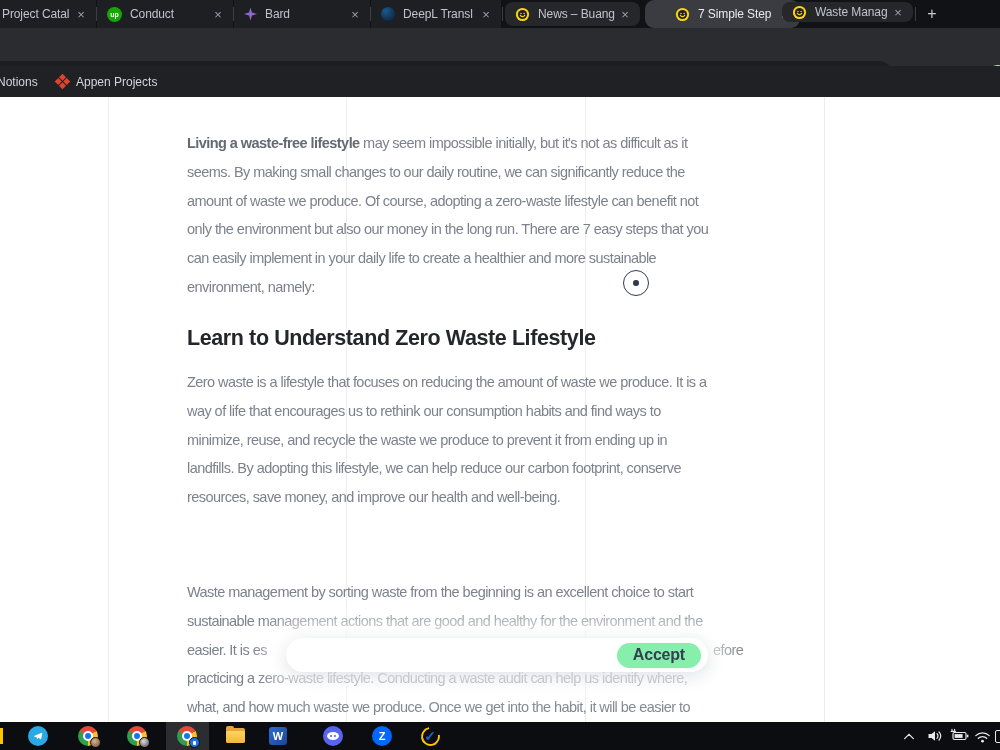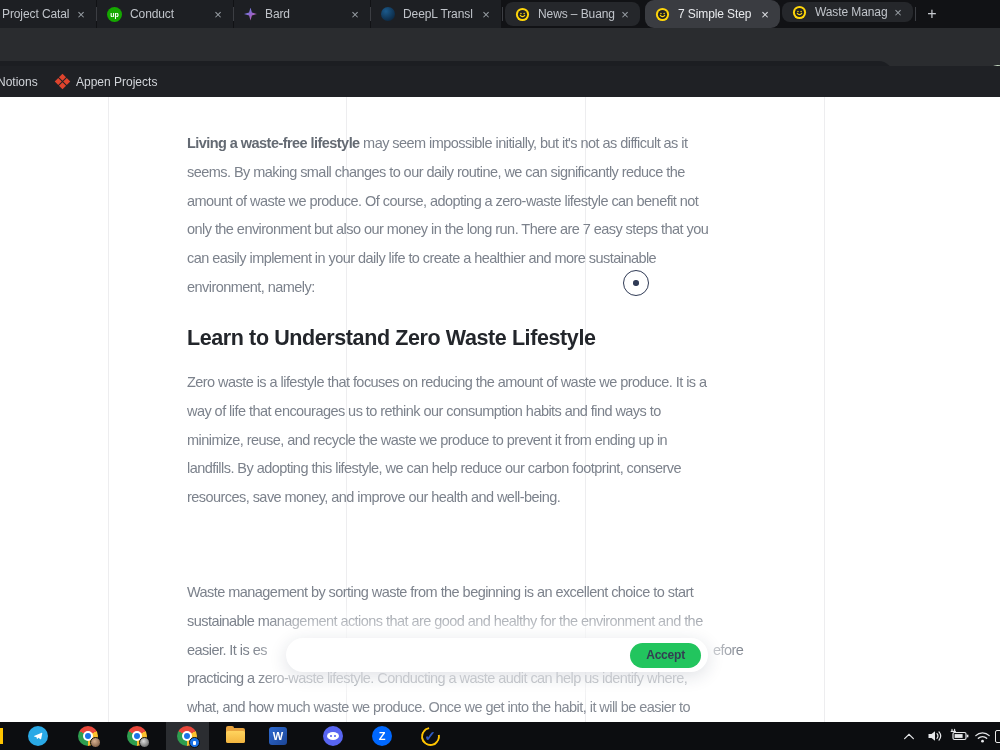--- a/index.html
+++ b/index.html
@@ -7,21 +7,21 @@
           font-family:Liberation Sans, sans-serif;-webkit-font-smoothing:antialiased;}
 
   
   .tabstrip{position:absolute;left:0;top:0;width:1000px;height:28px;background:#111215;}
   .tab{position:absolute;top:0;height:28px;display:flex;align-items:center;background:#1d1f23;overflow:hidden;}
   .tab.t1{left:0;width:96px;}
   .tab.t2{left:97px;width:136px;}
   .tab.t3{left:234px;width:136px;}
   .tab.t4{left:371px;width:130px;}
   .tab.t5{left:505px;top:2px;height:24px;width:135px;background:#25272b;border-radius:8px;}
-  .tab.t6{left:645px;top:0;height:28px;width:135px;background:#3a3c41;border-radius:9px;}
+  .tab.t6{left:645px;top:0;height:28px;width:135px;background:#3a3c41;border-radius:9px;padding-left:20px;}
   .tab.t7{left:782px;top:2px;height:20px;width:131px;background:#25272b;border-radius:8px;}
   .tlabel{flex:1;font-size:12px;color:#c0c4ca;white-space:nowrap;overflow:hidden;letter-spacing:-0.1px;}
   .t1 .tlabel{margin-left:2px;}
   .tab .favic{margin:0 8px 0 10px;flex:0 0 auto;display:flex;align-items:center;justify-content:center;}
   .tclose{flex:0 0 auto;width:16px;text-align:center;color:#9aa0a6;font-size:13px;margin-right:7px;cursor:default;}
   .t6 .tlabel{color:#e8eaed;}
   .t6 .tclose{color:#dfe1e5;}
   .tabsep{position:absolute;top:7px;width:1px;height:14px;background:#3c3e43;}
   .newtab{position:absolute;left:920px;top:3px;width:24px;height:22px;display:flex;align-items:center;
           justify-content:center;color:#c7cacf;font-size:16px;border-radius:5px;}
@@ -68,22 +68,22 @@
   .pline b{font-weight:bold;color:#646a73;}
   .heading{position:absolute;left:187px;font-size:21.5px;font-weight:bold;color:#23262b;letter-spacing:-0.4px;white-space:nowrap;}
   .l3{position:relative;}
   .l3 .frag-r{position:absolute;left:526px;top:0;}
 
   
   .cookie{position:absolute;left:286px;top:638px;width:422px;height:34px;background:#fff;border-radius:17px;
           display:flex;align-items:center;padding-left:17px;box-sizing:border-box;z-index:5;
           box-shadow:0 4px 18px rgba(30,40,70,.14),0 0 26px 18px rgba(255,255,255,.78);}
   .cookie .msg{font-size:12.2px;letter-spacing:-0.2px;color:#555e6b;white-space:nowrap;}
-  .accept{margin-left:auto;margin-right:7px;height:25px;border:none;border-radius:13px;background:#22c55e;
-          color:#333f52;font-size:12px;font-weight:bold;padding:0 16px;font-family:inherit;letter-spacing:-0.2px;}
+  .accept{margin-left:auto;margin-right:7px;height:25px;border:none;border-radius:13px;background:#86efac;
+          color:#333f52;font-size:16px;font-weight:bold;padding:0 16px;font-family:inherit;letter-spacing:-0.2px;}
 
   
   .cursor{position:absolute;left:623px;top:270px;width:26px;height:26px;border:1.6px solid #2f3a55;
           border-radius:50%;box-sizing:border-box;z-index:6;}
   .cursor i{position:absolute;left:9px;top:9px;width:5.5px;height:5.5px;border-radius:50%;background:#2f3a55;}
 
   
   .taskbar{position:absolute;left:0;top:722px;width:1000px;height:28px;background:#0c0d10;}
   .task-active{position:absolute;left:166px;top:0;width:43px;height:28px;background:#2b2d31;}
   .tbtn{position:absolute;top:0;width:40px;height:28px;display:flex;align-items:center;justify-content:center;}

